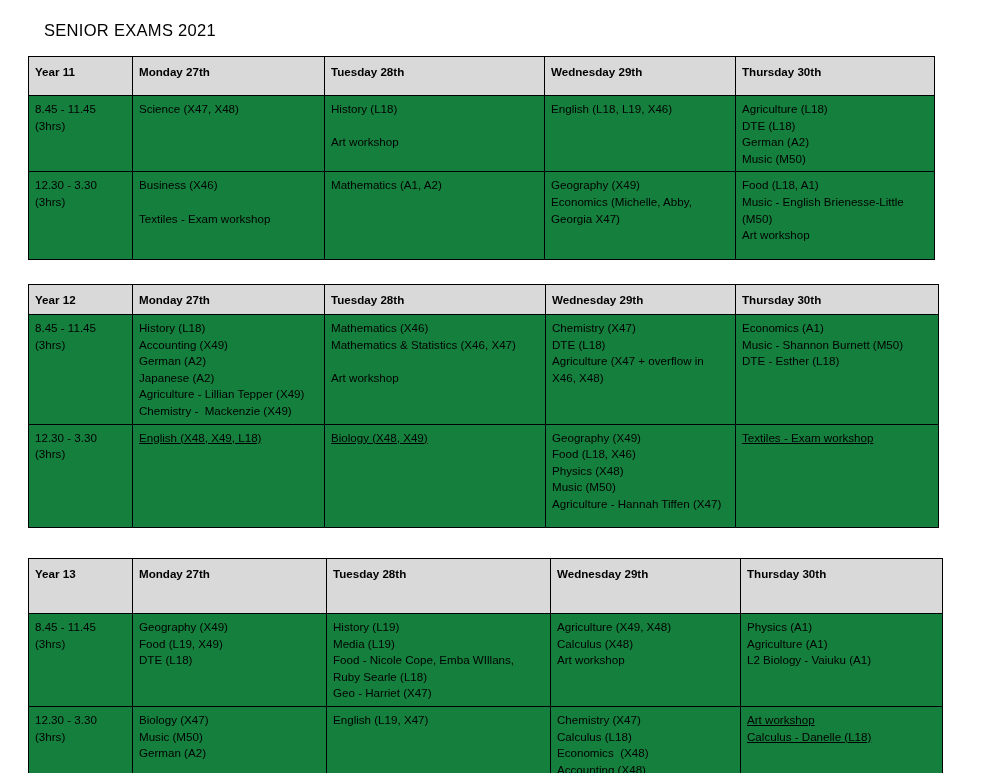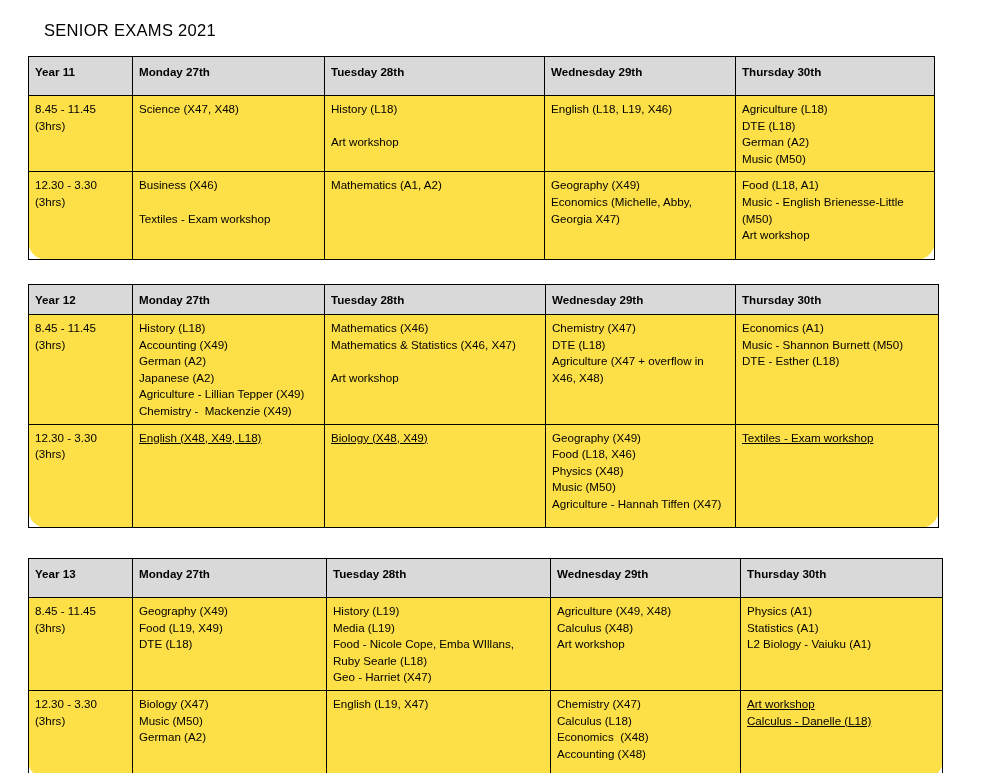--- a/index.html
+++ b/index.html
@@ -30,22 +30,21 @@
     font-size: 16.5px;
     font-weight: 400;
     letter-spacing: 0.3px;
     line-height: 20px;
     white-space: nowrap;
   }
   .tt-table {
     position: absolute;
     border-collapse: collapse;
     table-layout: fixed;
-    background: #fde047;
-    border-radius: 19px;
+    background: #15803d;
   }
   .tt-table td, .tt-table th {
     border: 1px solid #000000;
     vertical-align: top;
     padding: 5px 6px 4px 6px;
     font-size: 11.6px;
     line-height: 16.6px;
     font-weight: 400;
     text-align: left;
     box-sizing: border-box;
@@ -89,21 +88,21 @@
   #table-year-12 tbody tr.r0 td { height: 102px; }
   #table-year-12 tbody tr.r1 td { height: 103px; }
 
   
   #table-year-13 { left: 28px; top: 558px; width: 914px; }
   #table-year-13 col.c0 { width: 104px; }
   #table-year-13 col.c1 { width: 194px; }
   #table-year-13 col.c2 { width: 224px; }
   #table-year-13 col.c3 { width: 190px; }
   #table-year-13 col.c4 { width: 202px; }
-  #table-year-13 thead th { height: 39px; }
+  #table-year-13 thead th { height: 55px; }
   #table-year-13 tbody tr.r0 td { height: 86px; }
   #table-year-13 tbody tr.r1 td { height: 88px; }
 </style>
 </head>
 <body>
 
 <div class="page">
 
   <div class="doc-title">SENIOR EXAMS 2021</div>
 
@@ -280,21 +279,21 @@
               <span class="cell-line">Food - Nicole Cope, Emba WIllans, Ruby Searle (L18)</span>
               <span class="cell-line">Geo - Harriet (X47)</span>
             </td>
             <td>
               <span class="cell-line">Agriculture (X49, X48)</span>
               <span class="cell-line">Calculus (X48)</span>
               <span class="cell-line">Art workshop</span>
             </td>
             <td>
               <span class="cell-line">Physics (A1)</span>
-              <span class="cell-line">Statistics (A1)</span>
+              <span class="cell-line">Agriculture (A1)</span>
               <span class="cell-line">L2 Biology - Vaiuku (A1)</span>
             </td>
           </tr>
           <tr class="r1">
             <td>
               <span class="cell-line">12.30 - 3.30</span>
               <span class="cell-line">(3hrs)</span>
             </td>
             <td>
               <span class="cell-line">Biology (X47)</span>

